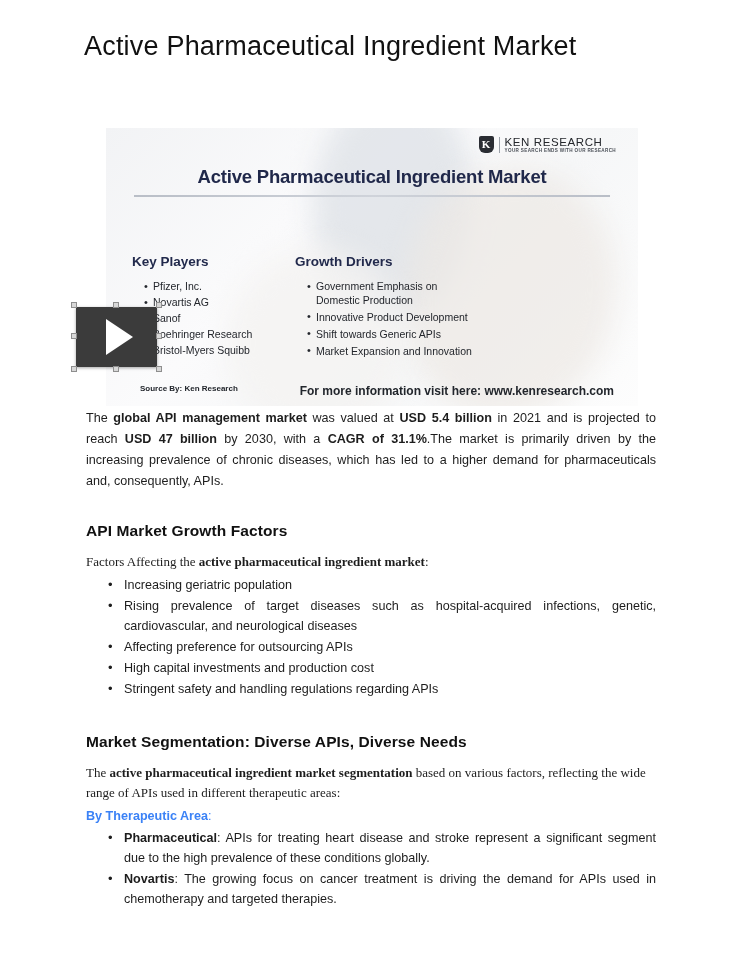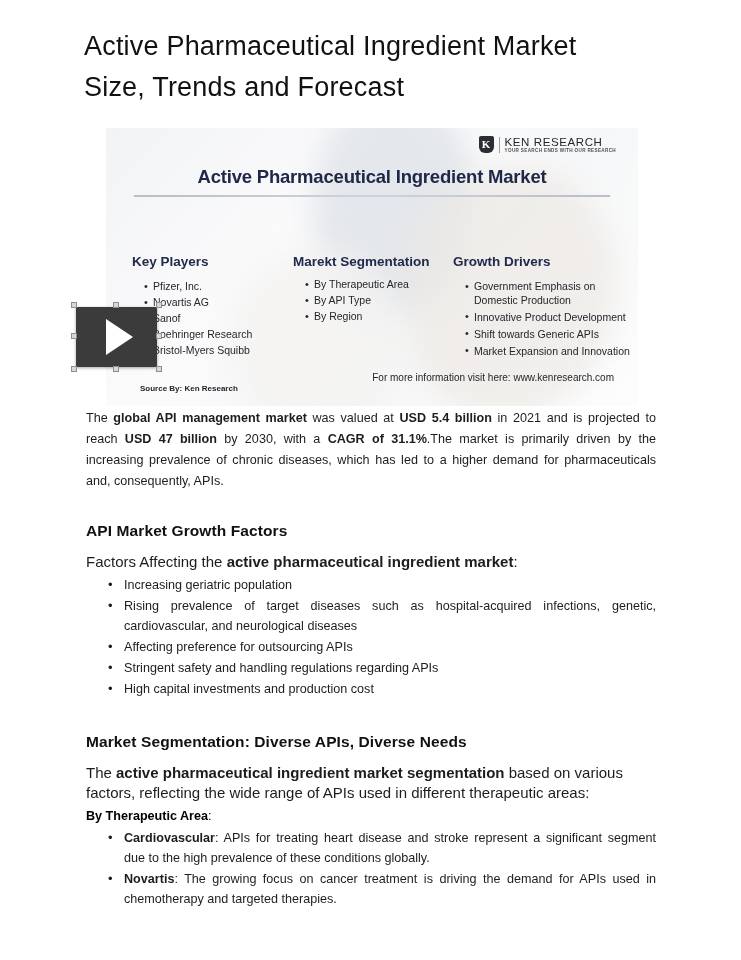--- a/index.html
+++ b/index.html
@@ -161,23 +161,23 @@
   .ig-foot-left {
     position: absolute;
     left: 34px; bottom: 13px;
     font-size: 8px;
     font-weight: bold;
     color: #22262c;
     z-index: 4;
   }
   .ig-foot-right {
     position: absolute;
-    right: 24px; bottom: 23px;
-    font-size: 10px;
-    font-weight: normal;
+    right: 24px; bottom: 8px;
+    font-size: 12px;
+    font-weight: bold;
     color: #22262c;
     z-index: 4;
   }
 
   
   .video-overlay {
     position: absolute;
     left: 71px; top: 302px;
     width: 91px; height: 70px;
     z-index: 20;
@@ -234,23 +234,24 @@
     margin: 30px 0 12px 0;
     font-size: 15.5px;
     font-weight: bold;
     color: #111111;
     letter-spacing: 0.1px;
   }
   h2.section.tight { margin-top: 34px; }
 
   .lead {
     margin: 0 0 3px 0;
-    font-size: 15px;
+    font-size: 13px;
     line-height: 20px;
     color: #1d1d1d;
+    font-family: Liberation Serif, serif;
   }
   .lead b { font-weight: bold; }
 
   ul.blist {
     margin: 2px 0 0 0;
     padding-left: 38px;
     list-style: none;
   }
   ul.blist li {
     position: relative;
@@ -268,30 +269,29 @@
     font-size: 13px;
     color: #1d1d1d;
   }
   ul.blist li b { font-weight: bold; }
 
   .sub-head {
     margin: 2px 0 0 0;
     font-size: 12.6px;
     line-height: 20px;
     font-weight: bold;
-    color: #000000;
+    color: #3b82f6;
   }
   .sub-head span.plain { font-weight: normal; }
 </style>
 </head>
 <body>
 
 <div class="page-title">
   <div>Active Pharmaceutical Ingredient Market</div>
-  <div>Size, Trends and Forecast</div>
 </div>
 
 <div class="infographic">
   <div class="ig-bg-a"></div>
   <div class="ig-bg-b"></div>
   <div class="ig-bg-c"></div>
 
   <div class="ig-logo">
     <div class="ig-logo-badge">K</div>
     <div class="ig-logo-divider"></div>
@@ -309,28 +309,20 @@
       <div class="ig-col-head">Key Players</div>
       <ul class="ig-list">
         <li>Pfizer, Inc.</li>
         <li>Novartis AG</li>
         <li>Sanof</li>
         <li>Boehringer Research</li>
         <li>Bristol-Myers Squibb</li>
       </ul>
     </div>
 
-    <div class="ig-col ig-col-2">
-      <div class="ig-col-head">Marekt Segmentation</div>
-      <ul class="ig-list">
-        <li>By Therapeutic Area</li>
-        <li>By API Type</li>
-        <li>By Region</li>
-      </ul>
-    </div>
 
     <div class="ig-col ig-col-3">
       <div class="ig-col-head">Growth Drivers</div>
       <ul class="ig-list">
         <li>Government Emphasis on Domestic Production</li>
         <li>Innovative Product Development</li>
         <li>Shift towards Generic APIs</li>
         <li>Market Expansion and Innovation</li>
       </ul>
     </div>
@@ -359,28 +351,28 @@
   <p class="para"><span>The </span><b>global API management market</b><span> was valued at </span><b>USD 5.4 billion</b><span> in 2021 and is projected to reach </span><b>USD 47 billion</b><span> by 2030, with a </span><b>CAGR of 31.1%</b><span>.The market is primarily driven by the increasing prevalence of chronic diseases, which has led to a higher demand for pharmaceuticals and, consequently, APIs.</span></p>
 
   <h2 class="section">API Market Growth Factors</h2>
 
   <p class="lead"><span>Factors Affecting the </span><b>active pharmaceutical ingredient market</b><span>:</span></p>
 
   <ul class="blist">
     <li>Increasing geriatric population</li>
     <li>Rising prevalence of target diseases such as hospital-acquired infections, genetic, cardiovascular, and neurological diseases</li>
     <li>Affecting preference for outsourcing APIs</li>
+    <li>High capital investments and production cost</li>
     <li>Stringent safety and handling regulations regarding APIs</li>
-    <li>High capital investments and production cost</li>
   </ul>
 
   <h2 class="section tight">Market Segmentation: Diverse APIs, Diverse Needs</h2>
 
   <p class="lead"><span>The </span><b>active pharmaceutical ingredient market segmentation</b><span> based on various factors, reflecting the wide range of APIs used in different therapeutic areas:</span></p>
 
   <p class="sub-head"><span>By Therapeutic Area</span><span class="plain">:</span></p>
 
   <ul class="blist">
-    <li><b>Cardiovascular</b><span>: APIs for treating heart disease and stroke represent a significant segment due to the high prevalence of these conditions globally.</span></li>
+    <li><b>Pharmaceutical</b><span>: APIs for treating heart disease and stroke represent a significant segment due to the high prevalence of these conditions globally.</span></li>
     <li><b>Novartis</b><span>: The growing focus on cancer treatment is driving the demand for APIs used in chemotherapy and targeted therapies.</span></li>
   </ul>
 
 </div>
 
 </body></html>

